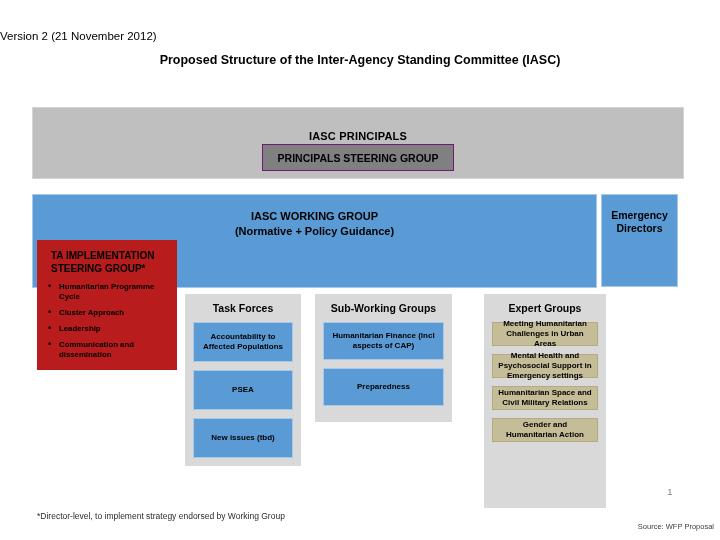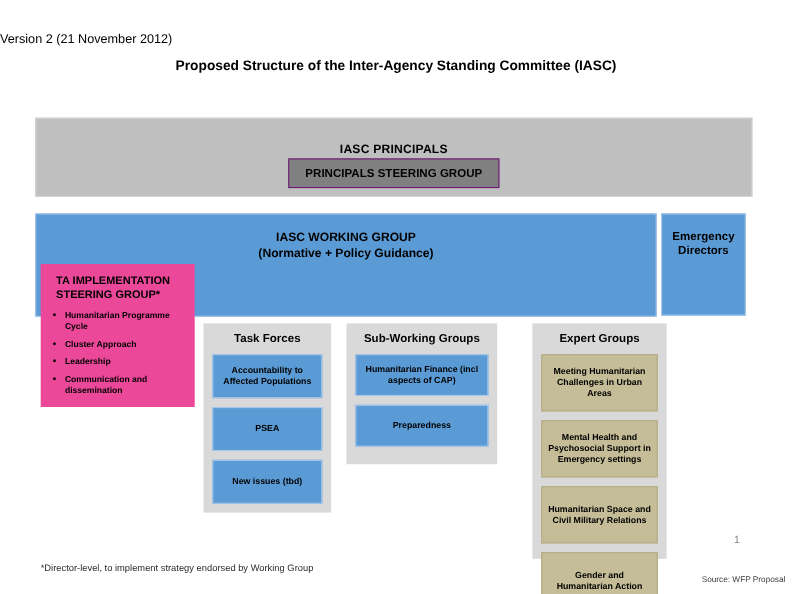--- a/index.html
+++ b/index.html
@@ -122,21 +122,21 @@
     color: #000;
   }
 
   
   .ta-box {
     position: absolute;
     left: 37px;
     top: 240px;
     width: 140px;
     height: 130px;
-    background: #ec4899;
+    background: #b91c1c;
     box-sizing: border-box;
     padding: 9px 8px 8px 8px;
   }
   .ta-title {
     font-size: 10px;
     font-weight: bold;
     line-height: 13px;
     margin: 0 0 7px 6px;
     color: #000;
   }
@@ -207,21 +207,21 @@
     background: #c5bd97;
     border: 1px solid #b3ab86;
   }
 
   #panel-task-forces  { left: 185px; top: 294px; width: 116px; height: 172px; }
   #panel-sub-working  { left: 315px; top: 294px; width: 137px; height: 128px; }
   #panel-expert       { left: 484px; top: 294px; width: 122px; height: 214px; }
 
   #panel-task-forces .chip  { height: 40px; }
   #panel-sub-working .chip  { height: 38px; }
-  #panel-expert .chip       { height: 52px; }
+  #panel-expert .chip       { height: 24px; }
 
   
   .footnote {
     position: absolute;
     left: 37px;
     top: 511px;
     font-size: 8.5px;
     color: #2b2b2b;
   }
   .page-number {

